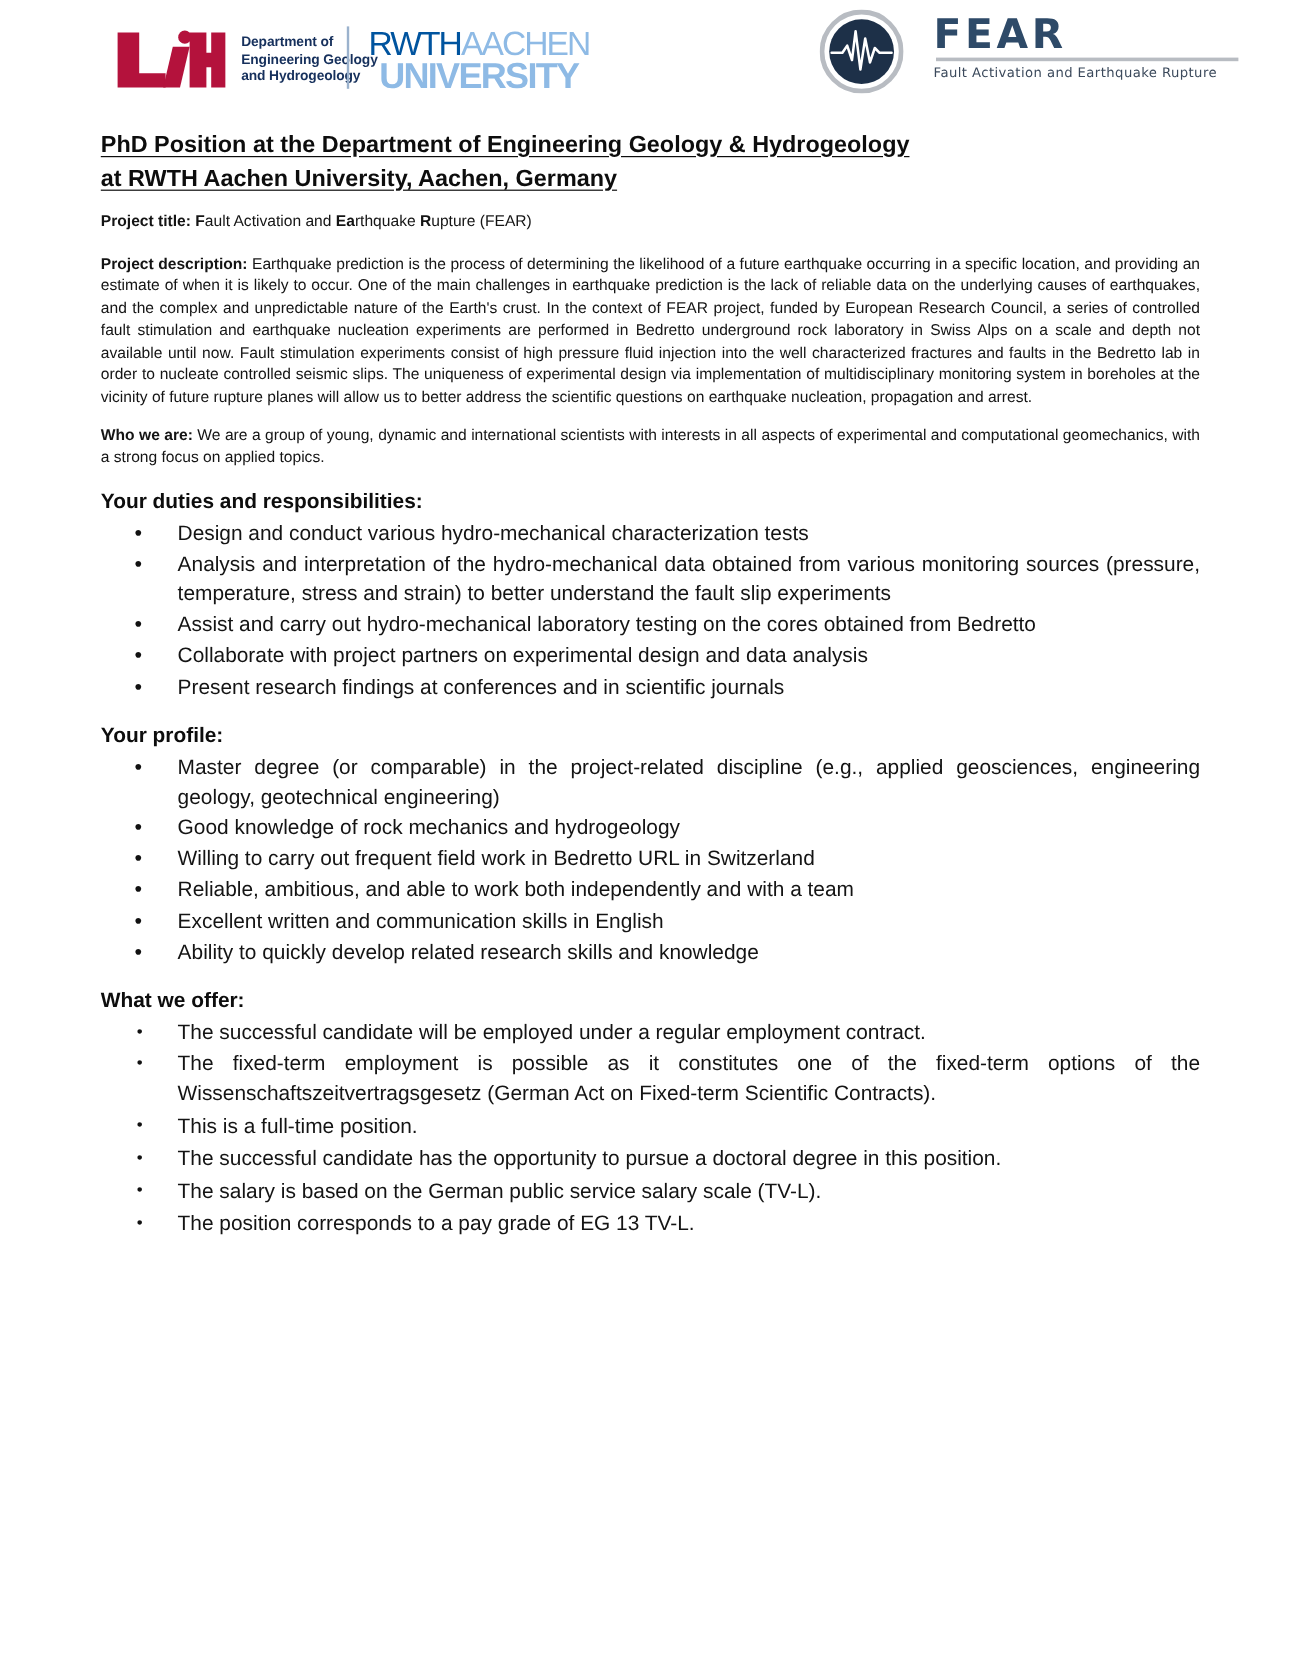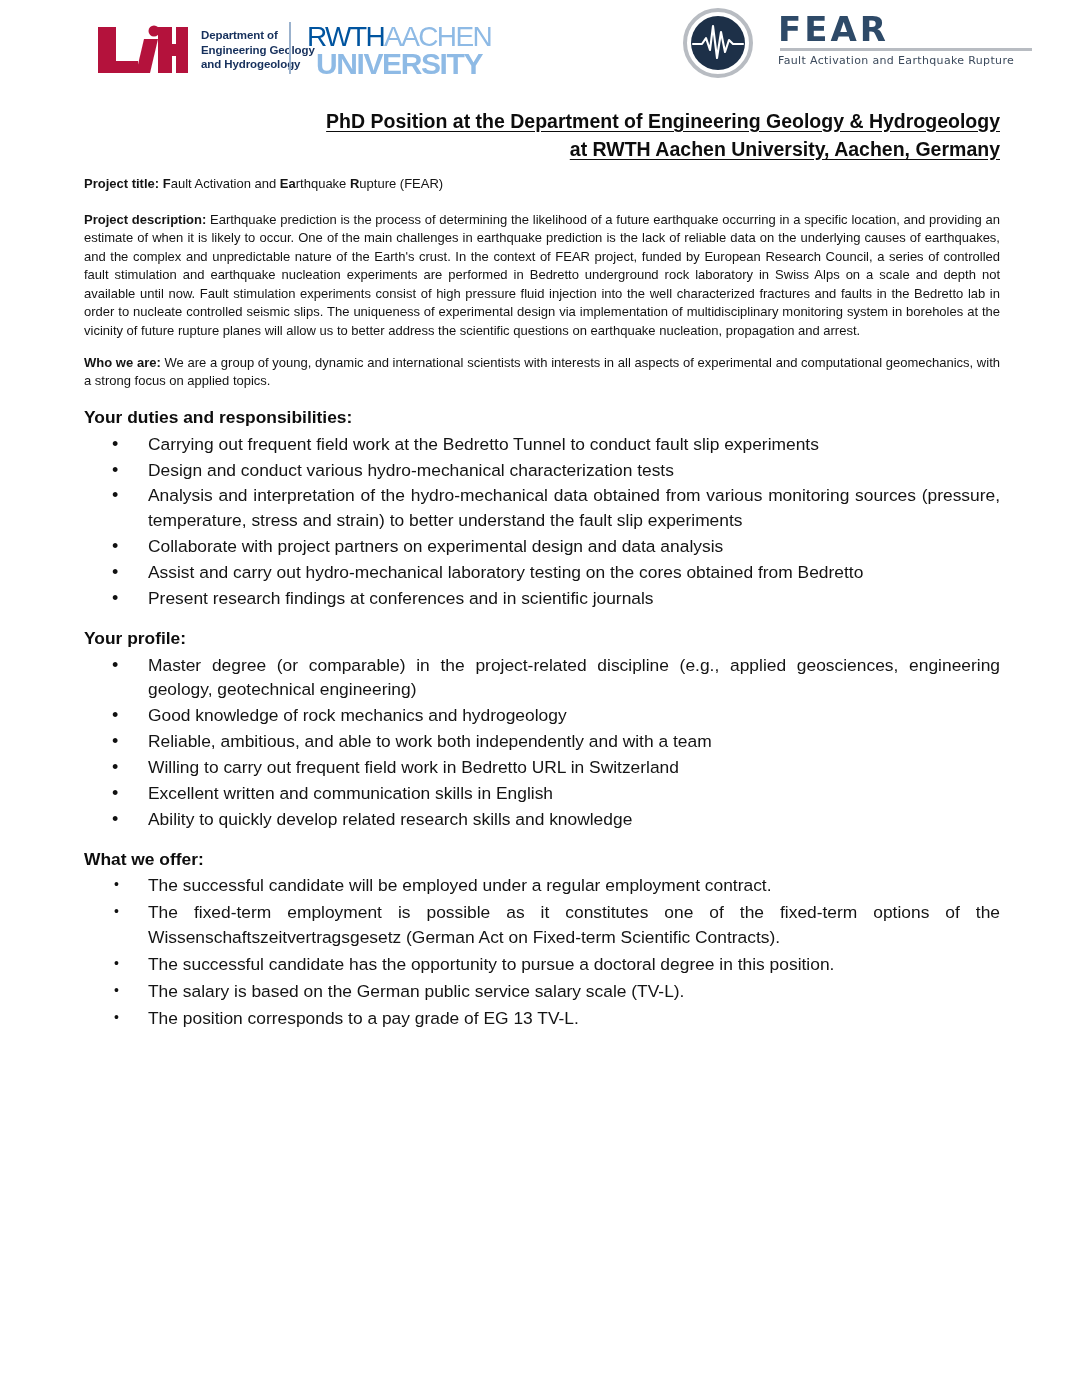--- a/index.html
+++ b/index.html
@@ -125,21 +125,21 @@
 
   
   .content {
     position: absolute;
     left: 84px;
     top: 108px;
     width: 916px;
   }
 
   .doc-title {
-    text-align: right;
+    text-align: left;
     font-size: 19.5px;
     font-weight: bold;
     line-height: 1.42;
     margin: 0 0 12px 0;
     color: #0d0d0d;
   }
   .doc-title span {
     text-decoration: underline;
     text-underline-offset: 3px;
   }
@@ -252,41 +252,41 @@
     </h1>
 
     <p class="para tight"><span class="lead">Project title:</span> <span class="lead">F</span><span>ault Activation and </span><span class="lead">Ea</span><span>rthquake </span><span class="lead">R</span><span>upture (FEAR)</span></p>
 
     <p class="para"><span class="lead">Project description:</span><span> Earthquake prediction is the process of determining the likelihood of a future earthquake occurring in a specific location, and providing an estimate of when it is likely to occur. One of the main challenges in earthquake prediction is the lack of reliable data on the underlying causes of earthquakes, and the complex and unpredictable nature of the Earth's crust. In the context of FEAR project, funded by European Research Council, a series of controlled fault stimulation and earthquake nucleation experiments are performed in Bedretto underground rock laboratory in Swiss Alps on a scale and depth not available until now. Fault stimulation experiments consist of high pressure fluid injection into the well characterized fractures and faults in the Bedretto lab in order to nucleate controlled seismic slips. The uniqueness of experimental design via implementation of multidisciplinary monitoring system in boreholes at the vicinity of future rupture planes will allow us to better address the scientific questions on earthquake nucleation, propagation and arrest.</span></p>
 
     <p class="para"><span class="lead">Who we are:</span><span> We are a group of young, dynamic and international scientists with interests in all aspects of experimental and computational geomechanics, with a strong focus on applied topics.</span></p>
 
     <h3 class="section-head">Your duties and responsibilities:</h3>
     <ul class="bullets">
-      <li>Carrying out frequent field work at the Bedretto Tunnel to conduct fault slip experiments</li>
       <li>Design and conduct various hydro-mechanical characterization tests</li>
       <li>Analysis and interpretation of the hydro-mechanical data obtained from various monitoring sources (pressure, temperature, stress and strain) to better understand the fault slip experiments</li>
+      <li>Assist and carry out hydro-mechanical laboratory testing on the cores obtained from Bedretto</li>
       <li>Collaborate with project partners on experimental design and data analysis</li>
-      <li>Assist and carry out hydro-mechanical laboratory testing on the cores obtained from Bedretto</li>
       <li>Present research findings at conferences and in scientific journals</li>
     </ul>
 
     <h3 class="section-head">Your profile:</h3>
     <ul class="bullets">
       <li>Master degree (or comparable) in the project-related discipline (e.g., applied geosciences, engineering geology, geotechnical engineering)</li>
       <li>Good knowledge of rock mechanics and hydrogeology</li>
+      <li>Willing to carry out frequent field work in Bedretto URL in Switzerland</li>
       <li>Reliable, ambitious, and able to work both independently and with a team</li>
-      <li>Willing to carry out frequent field work in Bedretto URL in Switzerland</li>
       <li>Excellent written and communication skills in English</li>
       <li>Ability to quickly develop related research skills and knowledge</li>
     </ul>
 
     <h3 class="section-head">What we offer:</h3>
     <ul class="bullets small-dot">
       <li>The successful candidate will be employed under a regular employment contract.</li>
       <li>The fixed-term employment is possible as it constitutes one of the fixed-term options of the Wissenschaftszeitvertragsgesetz (German Act on Fixed-term Scientific Contracts).</li>
+      <li>This is a full-time position.</li>
       <li>The successful candidate has the opportunity to pursue a doctoral degree in this position.</li>
       <li>The salary is based on the German public service salary scale (TV-L).</li>
       <li>The position corresponds to a pay grade of EG 13 TV-L.</li>
     </ul>
 
   </div>
 </div>
 
 </body></html>

